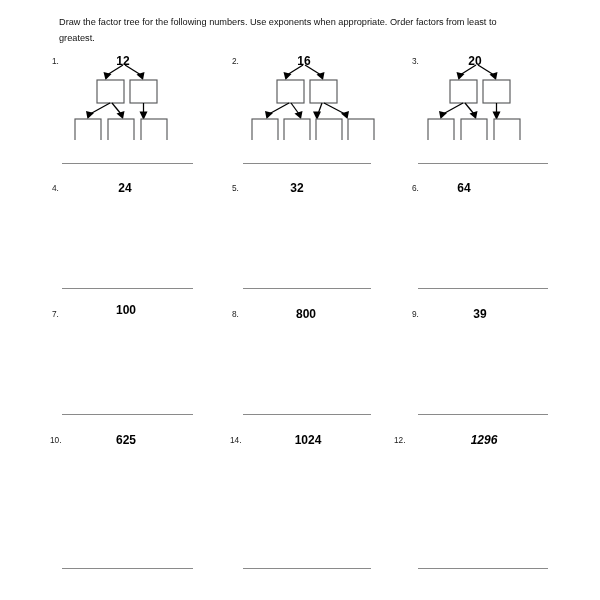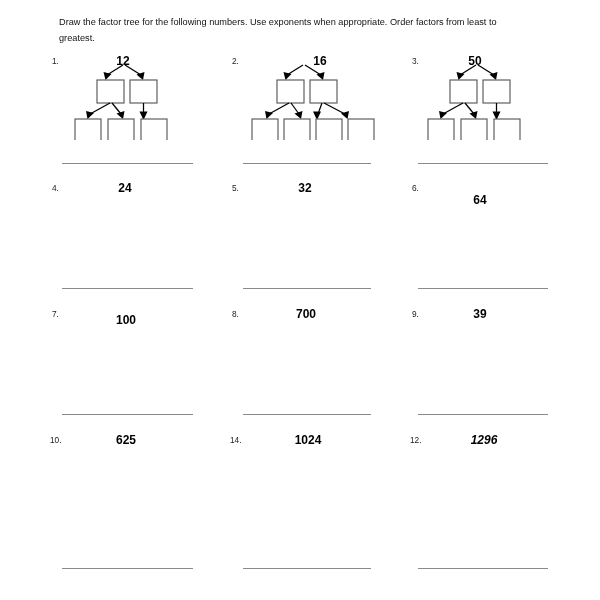--- a/index.html
+++ b/index.html
@@ -111,21 +111,21 @@
       </g>
 
       <rect class="node-box" x="13" y="57" width="26" height="22"></rect>
       <rect class="node-box" x="46" y="57" width="26" height="22"></rect>
       <rect class="node-box" x="79" y="57" width="26" height="22"></rect>
     </svg>
   </div>
   <div class="answer-line" style="left:62px; top:163px; width:131px;"></div>
 
   <div class="prob-num" style="left:232px; top:56px;">2.</div>
-  <div class="prob-val" style="left:300px; top:54px;">16</div>
+  <div class="prob-val" style="left:284px; top:54px;">16</div>
   <div class="tree" style="left:242px; top:62px;">
     <svg width="140" height="78" viewBox="0 0 140 78">
       <g>
         <line class="arrow-line" x1="61" y1="3" x2="45" y2="13"></line>
         <polygon class="arrow-head" points="43.5,18 41.5,10 49.5,12"></polygon>
         <line class="arrow-line" x1="63" y1="3" x2="79" y2="13"></line>
         <polygon class="arrow-head" points="81,18 74.5,12.5 82.5,10"></polygon>
       </g>
       <rect class="node-box" x="35" y="18" width="27" height="23"></rect>
       <rect class="node-box" x="68" y="18" width="27" height="23"></rect>
@@ -145,21 +145,21 @@
       </g>
       <rect class="node-box" x="10" y="57" width="26" height="22"></rect>
       <rect class="node-box" x="42" y="57" width="26" height="22"></rect>
       <rect class="node-box" x="74" y="57" width="26" height="22"></rect>
       <rect class="node-box" x="106" y="57" width="26" height="22"></rect>
     </svg>
   </div>
   <div class="answer-line" style="left:243px; top:163px; width:128px;"></div>
 
   <div class="prob-num" style="left:412px; top:56px;">3.</div>
-  <div class="prob-val" style="left:455px; top:54px;">50</div>
+  <div class="prob-val" style="left:455px; top:54px;">20</div>
   <div class="tree" style="left:415px; top:62px;">
     <svg width="140" height="78" viewBox="0 0 140 78">
       <g>
         <line class="arrow-line" x1="61" y1="3" x2="45" y2="13"></line>
         <polygon class="arrow-head" points="43.5,18 41.5,10 49.5,12"></polygon>
         <line class="arrow-line" x1="63" y1="3" x2="79" y2="13"></line>
         <polygon class="arrow-head" points="81,18 74.5,12.5 82.5,10"></polygon>
       </g>
       <rect class="node-box" x="35" y="18" width="27" height="23"></rect>
       <rect class="node-box" x="68" y="18" width="27" height="23"></rect>
@@ -178,44 +178,44 @@
       <rect class="node-box" x="79" y="57" width="26" height="22"></rect>
     </svg>
   </div>
   <div class="answer-line" style="left:418px; top:163px; width:130px;"></div>
 
   <div class="prob-num" style="left:52px; top:183px;">4.</div>
   <div class="prob-val" style="left:105px; top:181px;">24</div>
   <div class="answer-line" style="left:62px; top:288px; width:131px;"></div>
 
   <div class="prob-num" style="left:232px; top:183px;">5.</div>
-  <div class="prob-val" style="left:285px; top:181px;">32</div>
+  <div class="prob-val" style="left:277px; top:181px;">32</div>
   <div class="answer-line" style="left:243px; top:288px; width:128px;"></div>
 
   <div class="prob-num" style="left:412px; top:183px;">6.</div>
-  <div class="prob-val" style="left:460px; top:181px;margin-top:12px;">64</div>
+  <div class="prob-val" style="left:444px; top:181px;">64</div>
   <div class="answer-line" style="left:418px; top:288px; width:130px;"></div>
 
   <div class="prob-num" style="left:52px; top:309px;">7.</div>
-  <div class="prob-val" style="left:106px; top:313px;">100</div>
+  <div class="prob-val" style="left:106px; top:303px;">100</div>
   <div class="answer-line" style="left:62px; top:414px; width:131px;"></div>
 
   <div class="prob-num" style="left:232px; top:309px;">8.</div>
-  <div class="prob-val" style="left:286px; top:307px;">700</div>
+  <div class="prob-val" style="left:286px; top:307px;">800</div>
   <div class="answer-line" style="left:243px; top:414px; width:128px;"></div>
 
   <div class="prob-num" style="left:412px; top:309px;">9.</div>
   <div class="prob-val" style="left:460px; top:307px;">39</div>
   <div class="answer-line" style="left:418px; top:414px; width:130px;"></div>
 
   <div class="prob-num" style="left:50px; top:435px;">10.</div>
   <div class="prob-val" style="left:106px; top:433px;">625</div>
   <div class="answer-line" style="left:62px; top:568px; width:131px;"></div>
 
   <div class="prob-num" style="left:230px; top:435px;">14.</div>
   <div class="prob-val" style="left:288px; top:433px;">1024</div>
   <div class="answer-line" style="left:243px; top:568px; width:128px;"></div>
 
-  <div class="prob-num" style="left:410px; top:435px;text-align:center;">12.</div>
+  <div class="prob-num" style="left:394px; top:435px;text-align:center;">12.</div>
   <div class="prob-val" style="left:464px; top:433px;font-style:italic;">1296</div>
   <div class="answer-line" style="left:418px; top:568px; width:130px;"></div>
 
 </div>
 
 </body></html>

